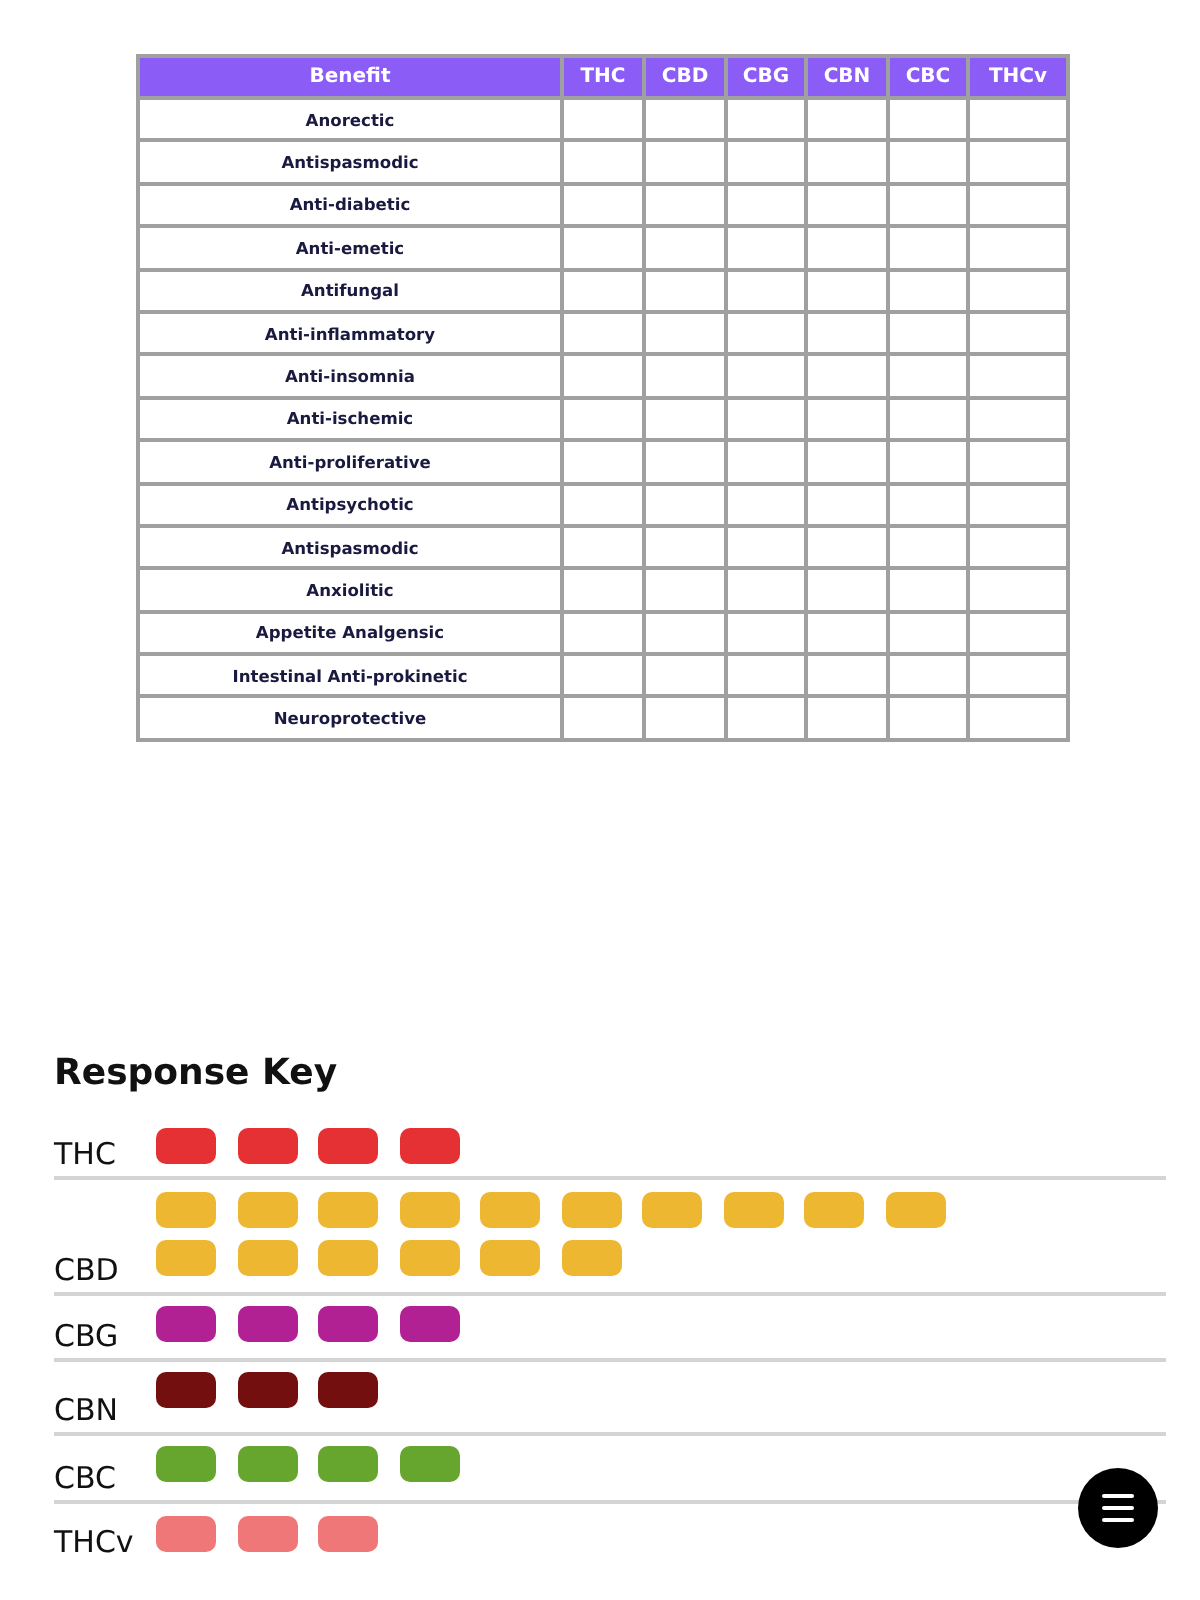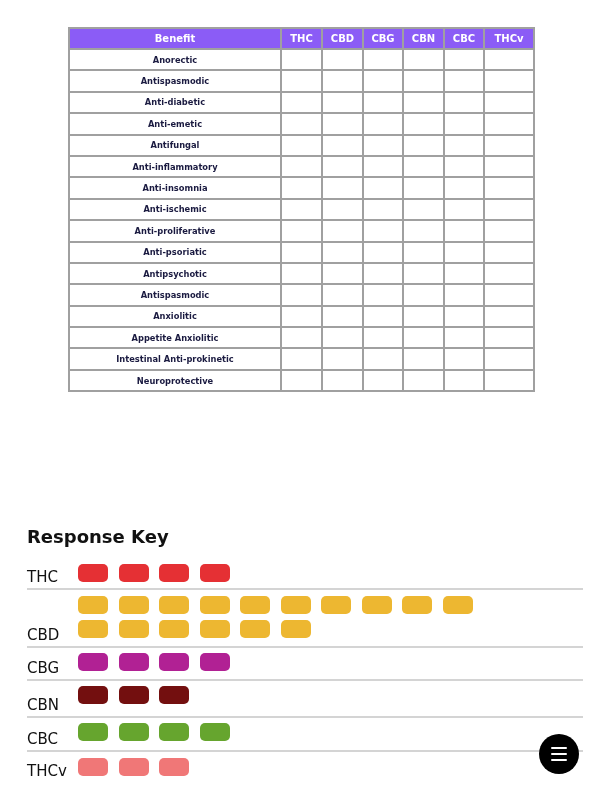--- a/index.html
+++ b/index.html
@@ -147,29 +147,20 @@
       <tr>
         <td>Anti-proliferative</td>
         <td class="cell"></td>
         <td class="cell"></td>
         <td class="cell"></td>
         <td class="cell"></td>
         <td class="cell"></td>
         <td class="cell"></td>
       </tr>
       <tr>
-        <td>Anti-psoriatic</td>
-        <td class="cell"></td>
-        <td class="cell"></td>
-        <td class="cell"></td>
-        <td class="cell"></td>
-        <td class="cell"></td>
-        <td class="cell"></td>
-      </tr>
-      <tr>
         <td>Antipsychotic</td>
         <td class="cell"></td>
         <td class="cell"></td>
         <td class="cell"></td>
         <td class="cell"></td>
         <td class="cell"></td>
         <td class="cell"></td>
       </tr>
       <tr>
         <td>Antispasmodic</td>
@@ -183,21 +174,21 @@
       <tr>
         <td>Anxiolitic</td>
         <td class="cell"></td>
         <td class="cell"></td>
         <td class="cell"></td>
         <td class="cell"></td>
         <td class="cell"></td>
         <td class="cell"></td>
       </tr>
       <tr>
-        <td>Appetite Anxiolitic</td>
+        <td>Appetite Analgensic</td>
         <td class="cell"></td>
         <td class="cell"></td>
         <td class="cell"></td>
         <td class="cell"></td>
         <td class="cell"></td>
         <td class="cell"></td>
       </tr>
       <tr>
         <td>Intestinal Anti-prokinetic</td>
         <td class="cell"></td>

